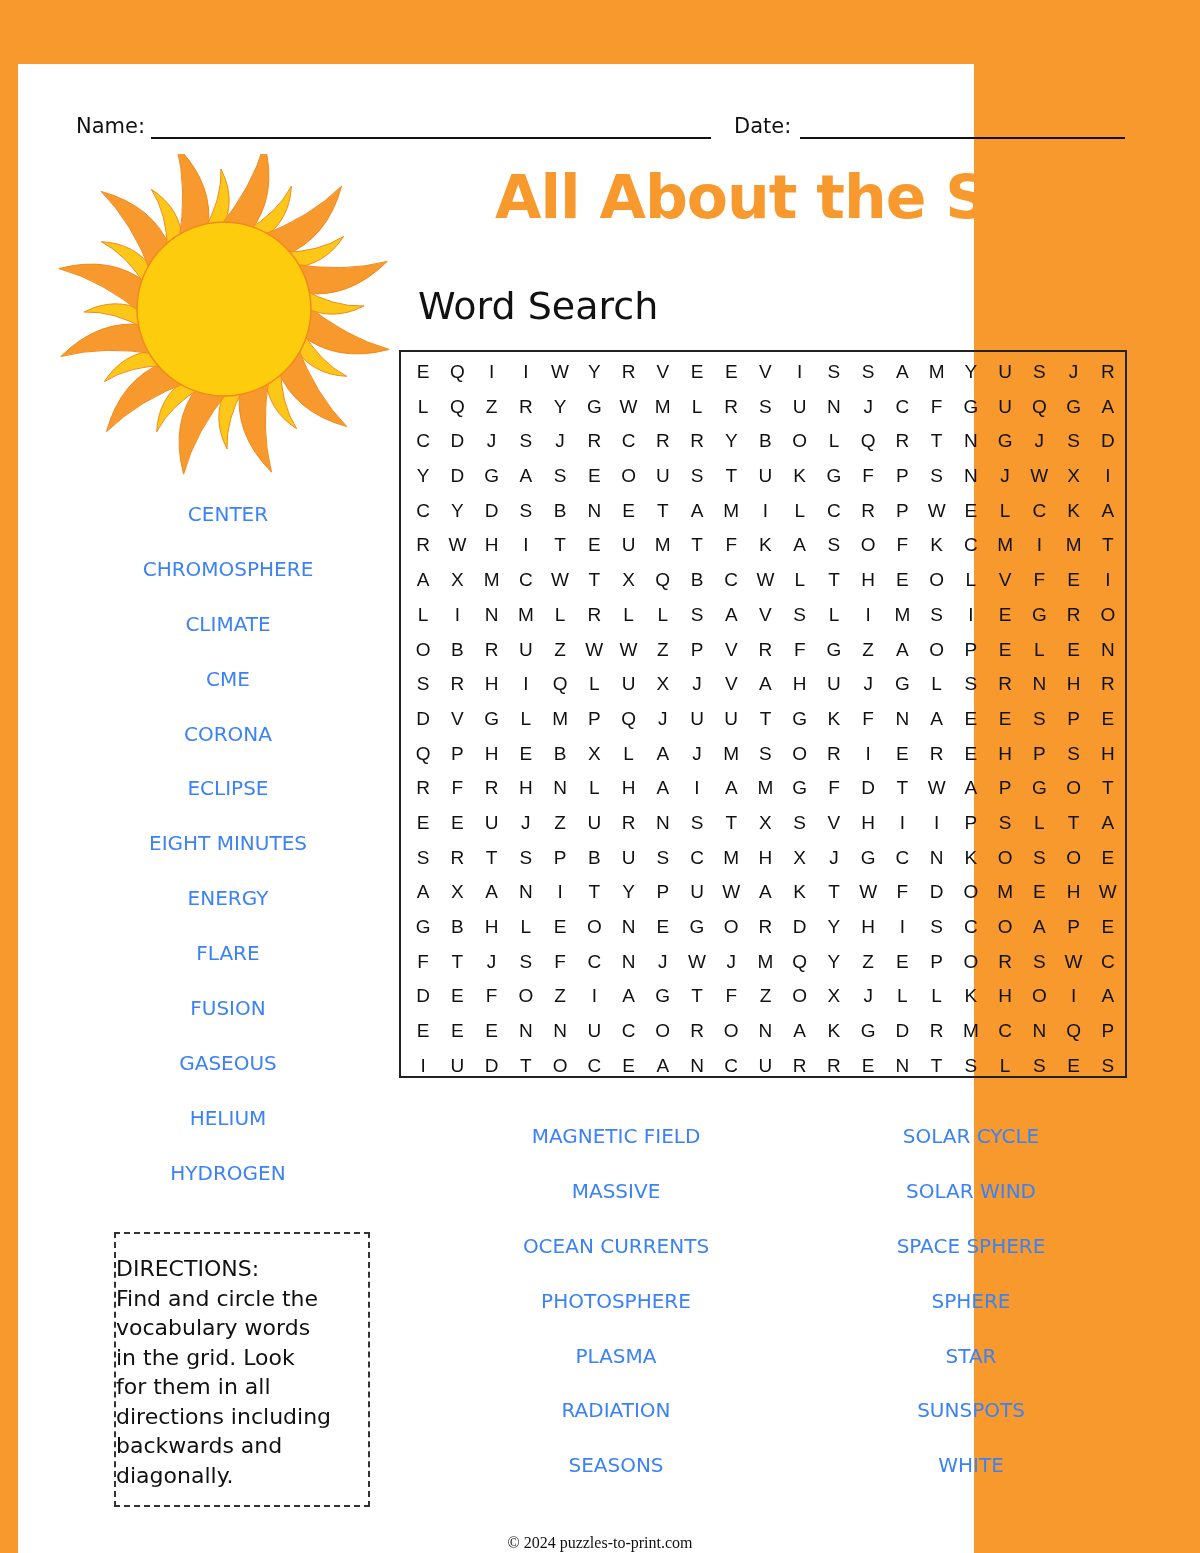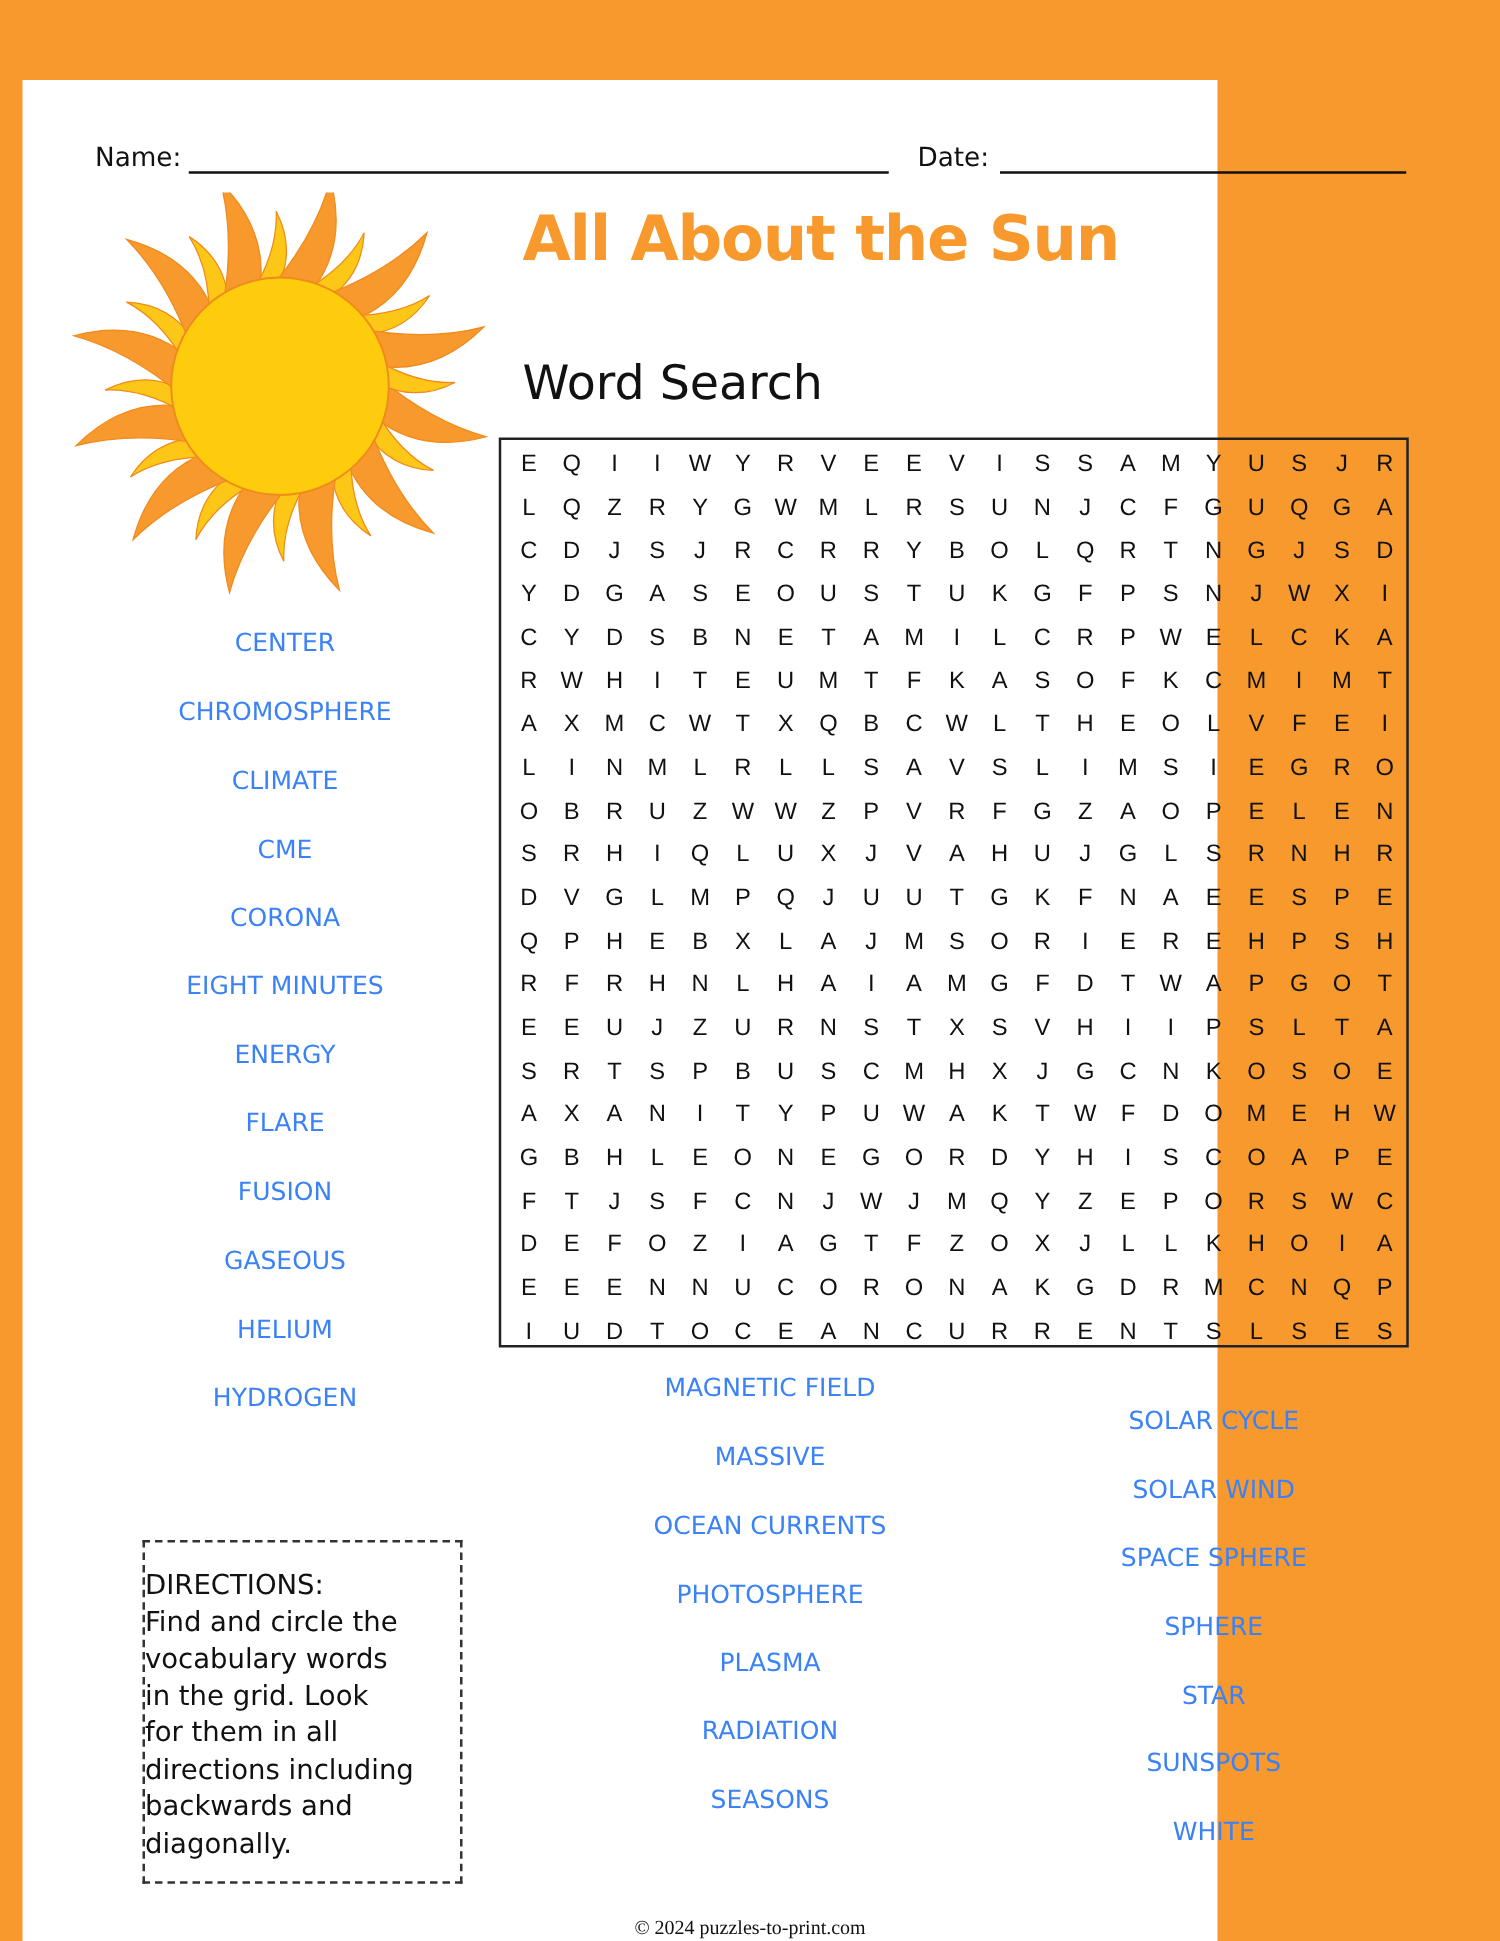--- a/index.html
+++ b/index.html
@@ -1,21 +1,21 @@
 <!DOCTYPE html>
 <html><head>
 <meta charset="utf-8">
 <style>
   html, body { margin:0; padding:0; }
   body { width:1200px; height:1553px; background:#f7992d; position:relative; overflow:hidden; font-family:"DejaVu Sans", sans-serif; }
   .page { position:absolute; left:18px; top:20px; width:956px; height:1512px; background:#ffffff;margin-top:44px; }
   .hdr { position:absolute; top:50px; font-size:21px; color:#111; }
   .hdr .lbl { position:absolute; top:0; }
   .hdr .line { position:absolute; top:23px; height:2px; background:#111; }
-  .title { position:absolute; left:400px; top:98px; width:730px; text-align:left; font-family:"DejaVu Sans", sans-serif; font-weight:bold; font-size:50px; color:#f7992d; letter-spacing:-1px; }
+  .title { position:absolute; left:400px; top:98px; width:730px; text-align:center; font-family:"DejaVu Sans", sans-serif; font-weight:bold; font-size:60px; color:#f7992d; letter-spacing:-1px; }
   .subtitle { position:absolute; left:400px; top:220px; width:730px; font-size:38px; color:#111; font-family:"DejaVu Sans", sans-serif; }
   .sun { position:absolute; left:36px; top:90px; width:350px; height:350px; }
   .grid { position:absolute; left:381px; top:286px; width:728px; height:728px; border:2px solid #222; box-sizing:border-box; }
   .grid-row { display:flex; height:34.7px; padding-left:5px; }
   .grid-row:first-child { margin-top:3px; }
   .cell { width:34.6px; text-align:center; font-family:"Liberation Sans", sans-serif; font-size:19px; line-height:34.7px; color:#111; }
   .wordcol { position:absolute; text-align:center; font-size:20px; color:#3b82f6; }
   .wordcol .w { height:54.9px; line-height:54.9px; }
   .directions { position:absolute; left:96px; top:1168px; width:256px; height:275px; border:2px dashed #333; box-sizing:border-box; text-align:left; font-size:22px; line-height:29.5px; color:#111; padding-top:20px; }
   .footer { position:absolute; left:0; width:1164px; top:1470px; text-align:center; font-family:Liberation Serif, serif; font-size:16px; color:#111; }
@@ -552,29 +552,30 @@
         <span class="cell">S</span>
       </div>
     </div>
 
   <div class="wordcol" id="col-left" style="left:100px;width:220px;top:423px;">
       <div class="w">CENTER</div>
       <div class="w">CHROMOSPHERE</div>
       <div class="w">CLIMATE</div>
       <div class="w">CME</div>
       <div class="w">CORONA</div>
+      <div class="w">ECLIPSE</div>
       <div class="w">EIGHT MINUTES</div>
       <div class="w">ENERGY</div>
       <div class="w">FLARE</div>
       <div class="w">FUSION</div>
       <div class="w">GASEOUS</div>
       <div class="w">HELIUM</div>
       <div class="w">HYDROGEN</div>
     </div>
-  <div class="wordcol" id="col-middle" style="left:478px;width:240px;top:1019px;">
+  <div class="wordcol" id="col-middle" style="left:478px;width:240px;top:1045px;">
       <div class="w">MAGNETIC FIELD</div>
       <div class="w">MASSIVE</div>
       <div class="w">OCEAN CURRENTS</div>
       <div class="w">PHOTOSPHERE</div>
       <div class="w">PLASMA</div>
       <div class="w">RADIATION</div>
       <div class="w">SEASONS</div>
     </div>
   <div class="wordcol" id="col-right" style="left:833px;width:240px;top:1045px;">
       <div class="w">SOLAR CYCLE</div>

